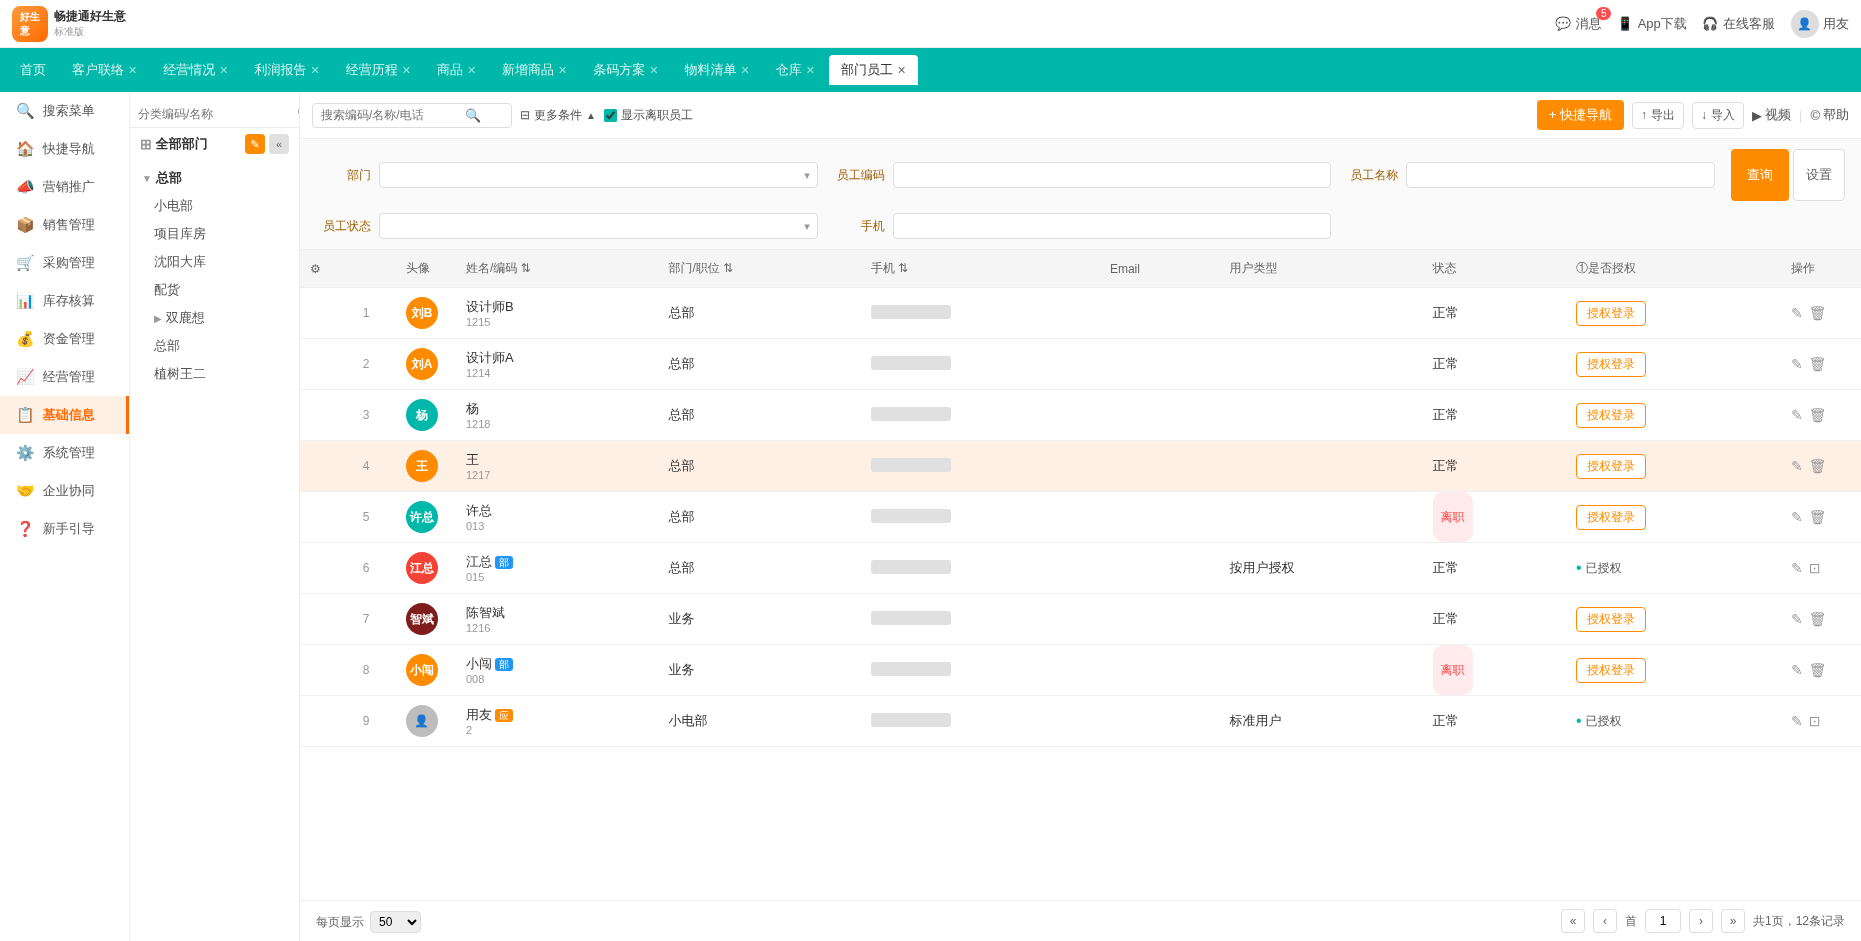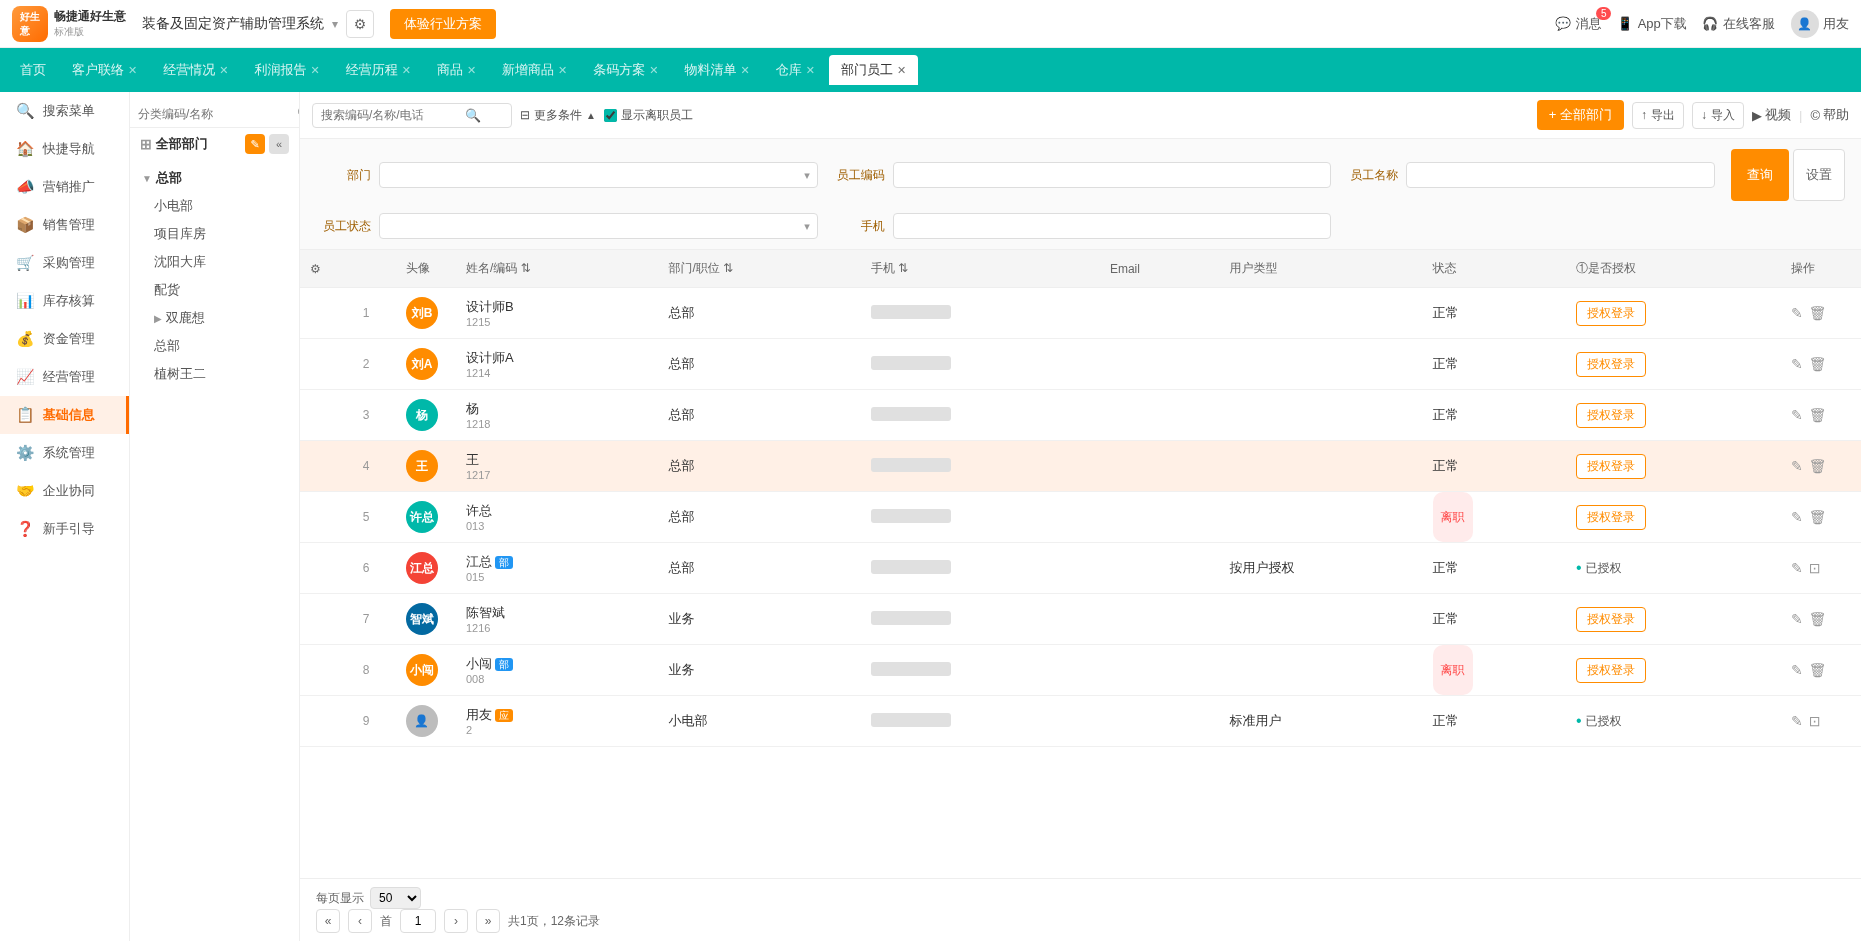--- a/index.html
+++ b/index.html
@@ -97,21 +97,21 @@
     .status-normal { color: #333; }
     .status-resign { background: #ffebeb; color: #f44; border-radius: 10px; padding: 18px 8px; font-size: 12px; }
     .auth-btn { border: 1px solid #ff8c00; color: #ff8c00; background: #fff; padding: 3px 10px; border-radius: 4px; font-size: 12px; cursor: pointer; white-space: nowrap; }
     .auth-granted { display: flex; align-items: center; gap: 4px; font-size: 12px; color: #555; }
     .auth-granted::before { content: '•'; color: #00b8a9; font-size: 16px; }
     .op-btns { display: flex; gap: 6px; }
     .op-btn { color: #999; font-size: 14px; cursor: pointer; }
     .dept-badge { background: #2196f3; color: white; border-radius: 3px; padding: 1px 4px; font-size: 10px; margin-left: 3px; }
 
     
-    .table-footer { padding: 8px 16px; border-top: 1px solid #eee; display: flex; align-items: flex-start; justify-content: space-between; font-size: 12px; color: #666; background: #fff; flex-direction: column; }
+    .table-footer { padding: 8px 16px; border-top: 1px solid #eee; display: flex; align-items: flex-end; justify-content: space-between; font-size: 12px; color: #666; background: #fff; }
     .pagination { display: flex; align-items: center; gap: 8px; }
     .page-btn { width: 24px; height: 24px; border: 1px solid #ddd; border-radius: 4px; display: flex; align-items: center; justify-content: center; cursor: pointer; font-size: 12px; color: #666; background: #fff; }
     .page-input { width: 36px; height: 24px; border: 1px solid #ddd; border-radius: 4px; text-align: center; font-size: 12px; outline: none; }
     .per-page { display: flex; align-items: center; gap: 6px; }
     .per-page select { border: 1px solid #ddd; border-radius: 4px; padding: 2px 4px; font-size: 12px; outline: none; }
 
     .separator { color: #ddd; }
     .icon-btn { font-size: 13px; color: #555; cursor: pointer; display: flex; align-items: center; gap: 3px; }
   </style>
 </head>
@@ -119,26 +119,20 @@
 
 <div class="top-bar">
   <div class="logo-area">
     <div class="logo-icon">
       <span>好生<br>意</span>
     </div>
     <div class="logo-text">
       <div>畅捷通好生意</div>
       <div style="font-size:10px;color:#999;font-weight:normal;">标准版</div>
     </div>
-  </div>
-  <div class="system-title">
-    <span class="system-name">装备及固定资产辅助管理系统</span>
-    <span class="system-arrow">▾</span>
-    <div class="settings-icon">⚙</div>
-    <button class="trial-btn">体验行业方案</button>
   </div>
   <div class="top-right">
     <div class="top-right-item">
       <span>💬</span>
       <span>消息</span>
       <span class="badge">5</span>
     </div>
     <div class="top-right-item">
       <span>📱</span>
       <span>App下载</span>
@@ -264,21 +258,21 @@
         <div class="filter-btn">
           <span>⊟</span>
           <span>更多条件</span>
           <span class="arrow">▲</span>
         </div>
         <label class="checkbox-label">
           <input type="checkbox" checked="" style="">
           <span>显示离职员工</span>
         </label>
         <div class="toolbar-right">
-          <button class="add-btn">+ 全部部门</button>
+          <button class="add-btn">+ 快捷导航</button>
           <div class="action-btn">
             <span>↑</span>
             <span>导出</span>
           </div>
           <div class="action-btn">
             <span>↓</span>
             <span>导入</span>
           </div>
           <div class="icon-btn">
             <span>▶</span>
@@ -501,21 +495,21 @@
                     <span class="op-btn">✎</span>
                     <span class="op-btn">⊡</span>
                   </div>
                 </td>
             </tr>
 
             <tr>
               <td class="row-num"></td>
               <td class="row-num">7</td>
               <td>
-                  <div class="avatar-circle" style="background:#0369a1;">智斌</div>
+                  <div class="avatar-circle" style="background:#7f1d1d;">智斌</div>
                 </td>
               <td>
                   <div class="name-cell">
                     <span class="name-main">陈智斌</span>
                     <span class="name-code">1216</span>
                   </div>
                 </td>
               <td>业务</td>
               <td><span class="phone-blur"></span></td>
               <td></td>

